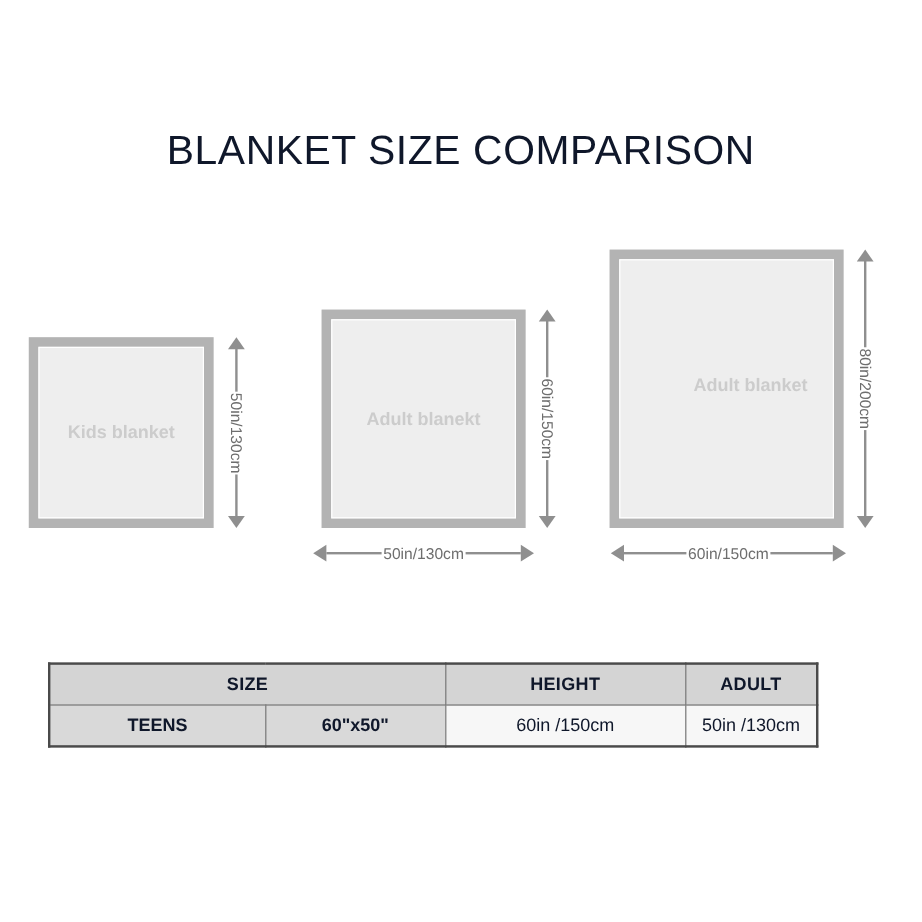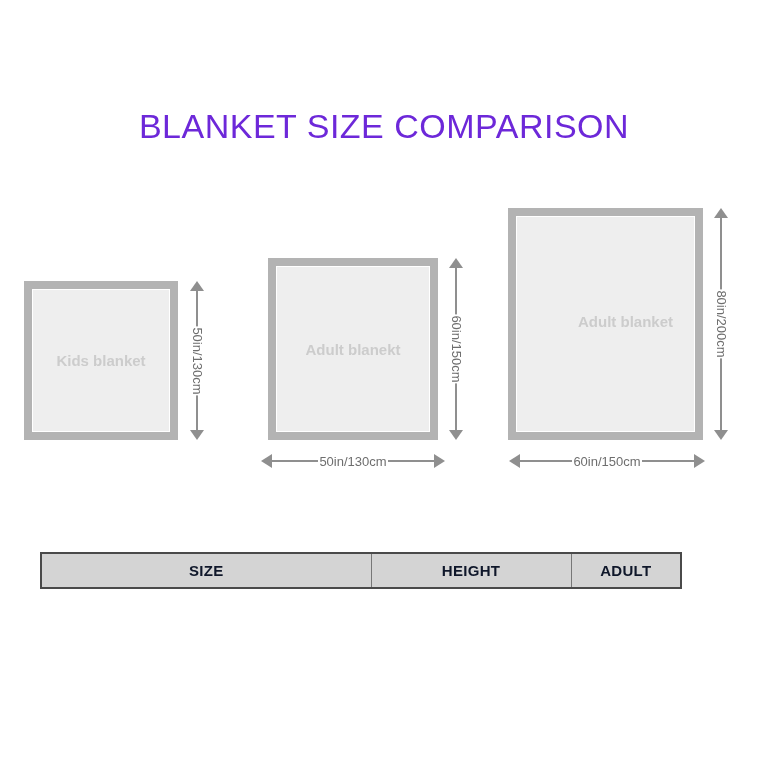--- a/index.html
+++ b/index.html
@@ -18,21 +18,21 @@
   
   #page-title {
     position: absolute;
     left: 0;
     top: 107px;
     width: 768px;
     text-align: center;
     font-size: 34px;
     font-weight: 400;
     letter-spacing: 0.5px;
-    color: #6d28d9;
+    color: #0f172a;
     white-space: nowrap;
   }
 
   
   #diagram {
     position: absolute;
     left: 0;
     top: 0;
     width: 768px;
     height: 520px;
@@ -241,14 +241,20 @@
     <col class="col-dims">
     <col class="col-h">
     <col class="col-w">
   </colgroup>
   <tbody>
     <tr>
       <td class="hdr" colspan="2">SIZE</td>
       <td class="hdr">HEIGHT</td>
       <td class="hdr">ADULT</td>
     </tr>
+    <tr>
+      <td class="name-cell">TEENS</td>
+      <td class="dim-cell">60"x50"</td>
+      <td class="val-cell">60in /150cm</td>
+      <td class="val-cell">50in /130cm</td>
+    </tr>
   </tbody>
 </table>
 
 </body></html>

